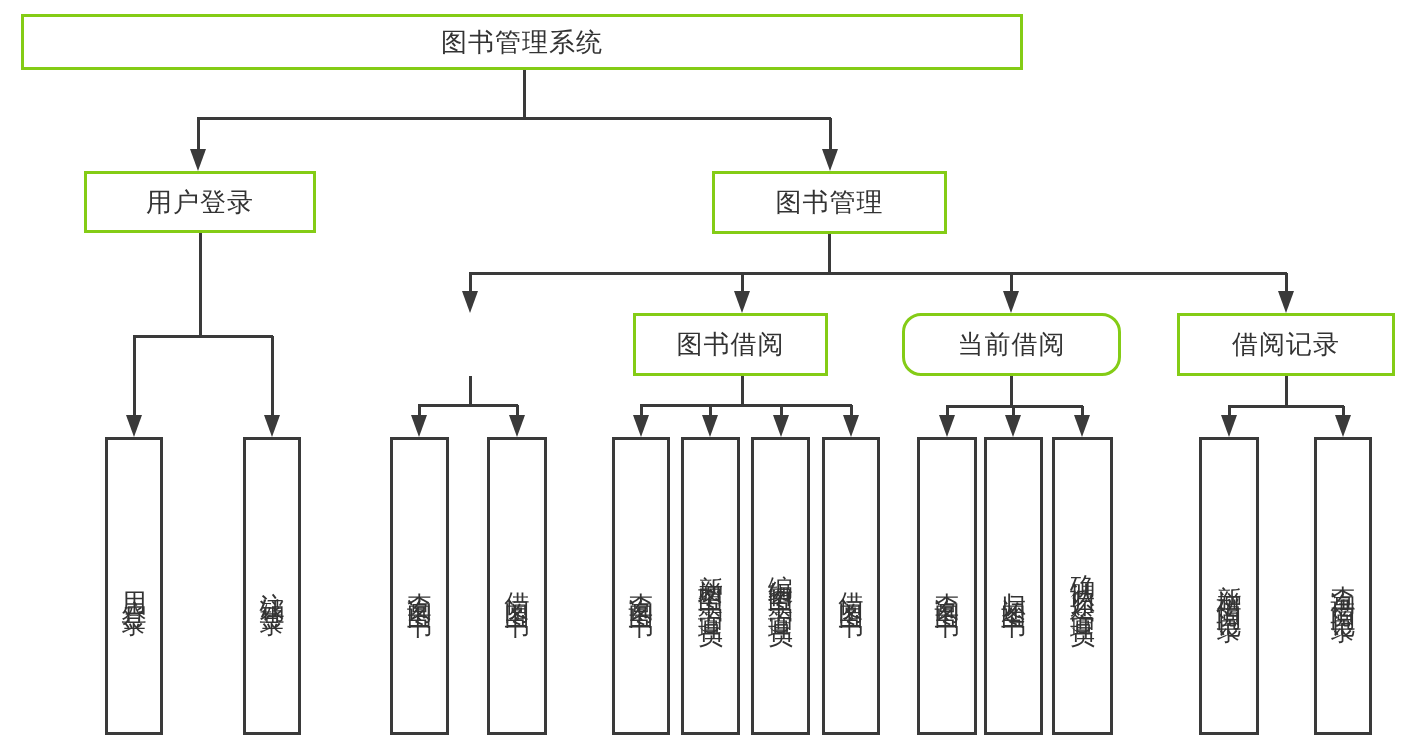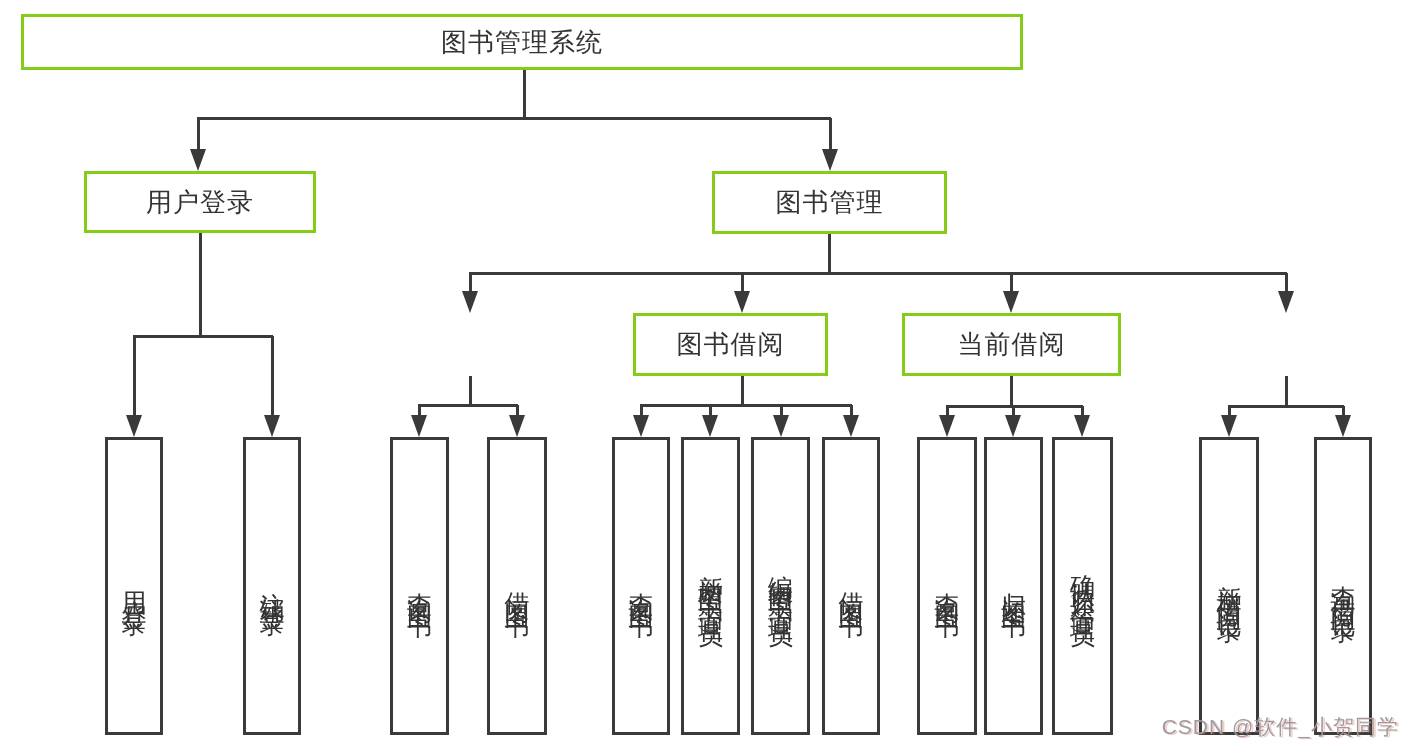--- a/index.html
+++ b/index.html
@@ -145,22 +145,25 @@
   <div class="box" style="left:84px; top:171px; width:232px; height:62px;">
     <span>用户登录</span>
   </div>
   <div class="box" style="left:712px; top:171px; width:235px; height:63px;">
     <span>图书管理</span>
   </div>
 
   <div class="box" style="left:633px; top:313px; width:195px; height:63px;align-items:center;">
     <span>图书借阅</span>
   </div>
-  <div class="box" style="left:902px; top:313px; width:219px; height:63px;">
+  <div class="box" style="left:902px; top:313px; width:219px; height:63px;border-radius:19px;">
     <span>当前借阅</span>
+  </div>
+  <div class="box" style="left:1177px; top:313px; width:218px; height:63px;">
+    <span>借阅记录</span>
   </div>
 
   <div class="vbox" style="left:105px; width:58px;">
     <span class="vtext">用户登录</span>
   </div>
   <div class="vbox" style="left:243px; width:58px;">
     <span class="vtext">注销登录</span>
   </div>
 
   <div class="vbox" style="left:390px; width:59px;">
@@ -193,15 +196,14 @@
     <span class="vtext">确认归还（管理员）</span>
   </div>
 
   <div class="vbox" style="left:1199px; width:60px;">
     <span class="vtext">新增借阅记录</span>
   </div>
   <div class="vbox" style="left:1314px; width:58px;">
     <span class="vtext">查询借阅记录</span>
   </div>
 
-  <div class="watermark">CSDN @软件_小贺同学</div>
 
 </div>
 
 </body></html>

